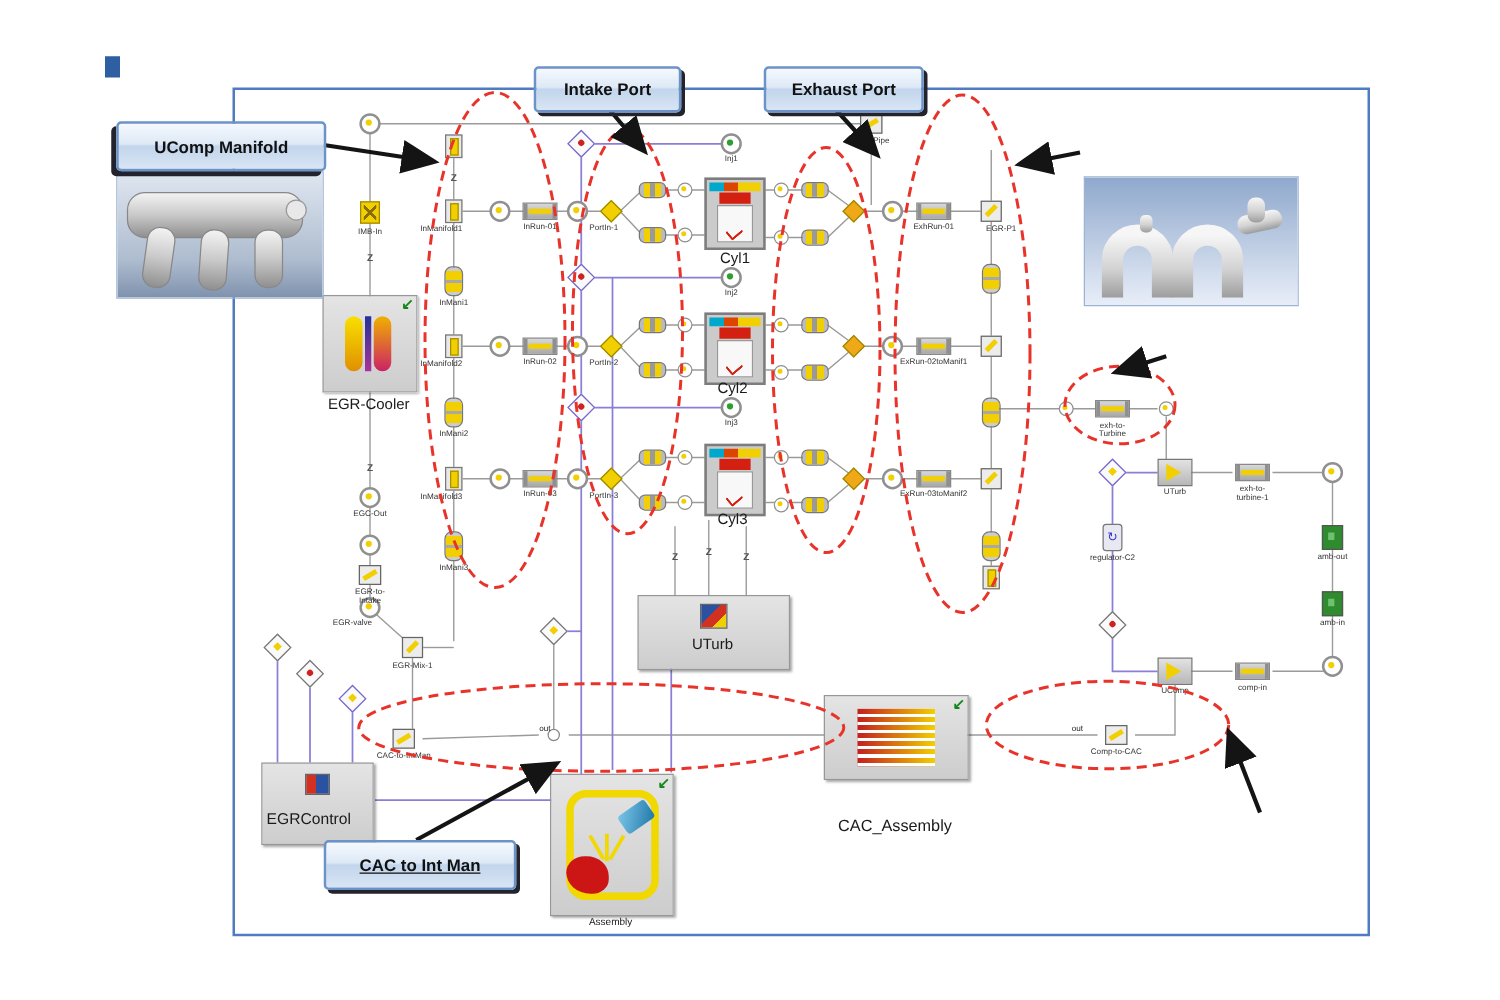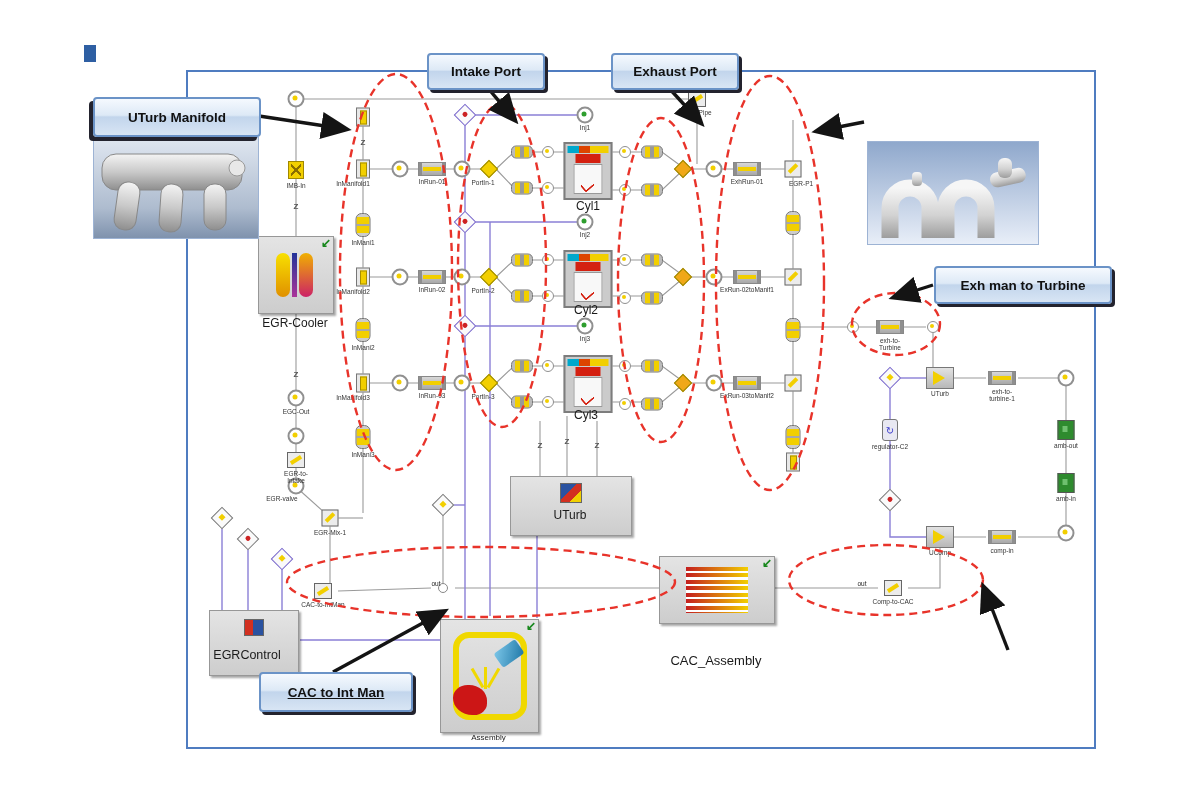--- a/index.html
+++ b/index.html
@@ -444,28 +444,25 @@
       <line x1="259" y1="116" x2="345" y2="129" stroke="#141414" stroke-width="3.4" marker-end="url(#ah)"></line>
       <line x1="487" y1="87" x2="514" y2="119" stroke="#141414" stroke-width="3.4" marker-end="url(#ah)"></line>
       <line x1="668" y1="87" x2="700" y2="122" stroke="#141414" stroke-width="3.4" marker-end="url(#ah)"></line>
       <line x1="864" y1="122" x2="818" y2="131" stroke="#141414" stroke-width="3.4" marker-end="url(#ah)"></line>
       <line x1="933" y1="285" x2="895" y2="297" stroke="#141414" stroke-width="3.4" marker-end="url(#ah)"></line>
       <line x1="333" y1="672" x2="443" y2="612" stroke="#141414" stroke-width="3.4" marker-end="url(#ah)"></line>
       <line x1="1008" y1="650" x2="984" y2="588" stroke="#141414" stroke-width="3.4" marker-end="url(#ah)"></line>
     </svg>
 
   <div class="callout shadow-left" style="left:93px;top:97px;width:164px;height:36px;">
-      <span>UTurb Manifold</span>
+      <span>UComp Manifold</span>
     </div>
   <div class="callout" style="left:611px;top:53px;width:124px;height:33px;">
       <span>Exhaust Port</span>
     </div>
   <div class="callout" style="left:427px;top:53px;width:114px;height:33px;">
       <span>Intake Port</span>
     </div>
-  <div class="callout" style="left:934px;top:266px;width:174px;height:34px;">
-      <span>Exh man to Turbine</span>
-    </div>
   <div class="callout" style="left:259px;top:672px;width:150px;height:36px;text-decoration:underline;">
       <span>CAC to Int Man</span>
     </div>
 
 </div>
 
 </body></html>

